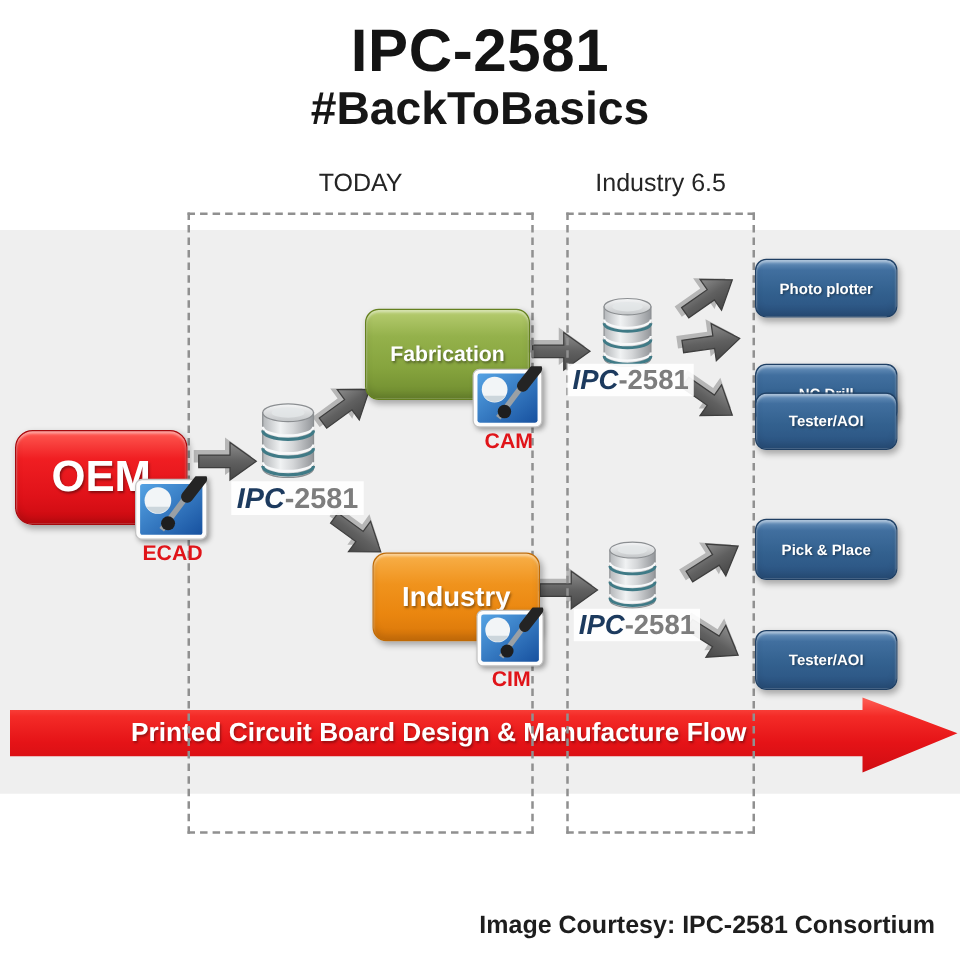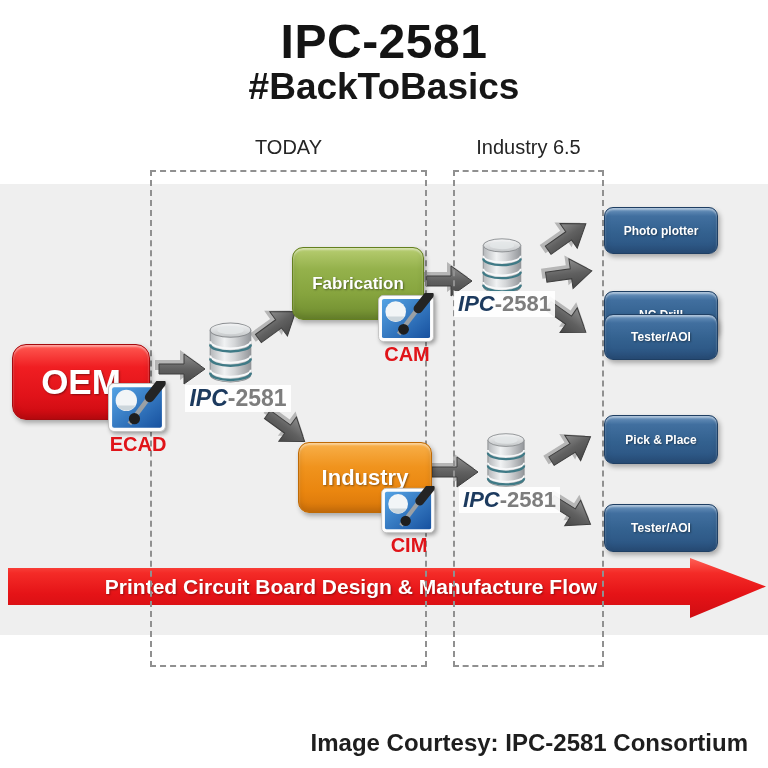--- a/index.html
+++ b/index.html
@@ -48,33 +48,33 @@
   .ipc-label{z-index:4;text-align:center;font-size:23px;}
   .ipc-label span.bg{background:rgba(255,255,255,.92);padding:0 4px;display:inline-block;}
   .ipc-brand{font-weight:700;font-style:italic;color:#1c3a5e;}
   .ipc-num{font-weight:700;color:#7d7d7d;}
   .lbl-db1{left:183px;top:385px;width:110px;}
   .lbl-db2{left:452px;top:291px;width:105px;font-size:22px;}
   .lbl-db3{left:457px;top:487px;width:105px;font-size:22px;}
 
   
   .tool-icon{z-index:5;filter:drop-shadow(2px 2px 2px rgba(0,0,0,.35));}
-  .tool-label{z-index:5;text-align:center;font-size:20px;font-weight:700;color:#e01419;}
+  .tool-label{z-index:5;text-align:center;font-size:17px;font-weight:700;color:#e01419;}
   .lbl-ecad{left:98px;top:433px;width:80px;}
   .lbl-cam{left:369px;top:343px;width:76px;}
   .lbl-cim{left:371px;top:534px;width:76px;}
 
   .arrow{z-index:2;width:50px;height:36px;overflow:visible;}
 
   
   .banner-svg{left:6px;top:552px;width:762px;height:70px;z-index:2;}
   .banner-text{left:6px;top:568px;width:690px;height:37px;line-height:37px;text-align:center;
        font-size:21px;font-weight:700;color:#ffffff;z-index:2;text-shadow:1px 1px 2px rgba(0,0,0,.35);}
 
-  .caption{right:20px;top:729px;font-size:24px;font-weight:700;color:#1e1e1e;}
+  .caption{right:20px;top:729px;font-size:20px;font-weight:700;color:#1e1e1e;}
 </style>
 </head>
 <body>
 
 <div class="stage">
 
   <svg width="0" height="0" style="position:absolute">
     <defs>
       <linearGradient id="agrad" x1="0" y1="0" x2="0" y2="1">
         <stop offset="0" stop-color="#8d8d8d"></stop>

